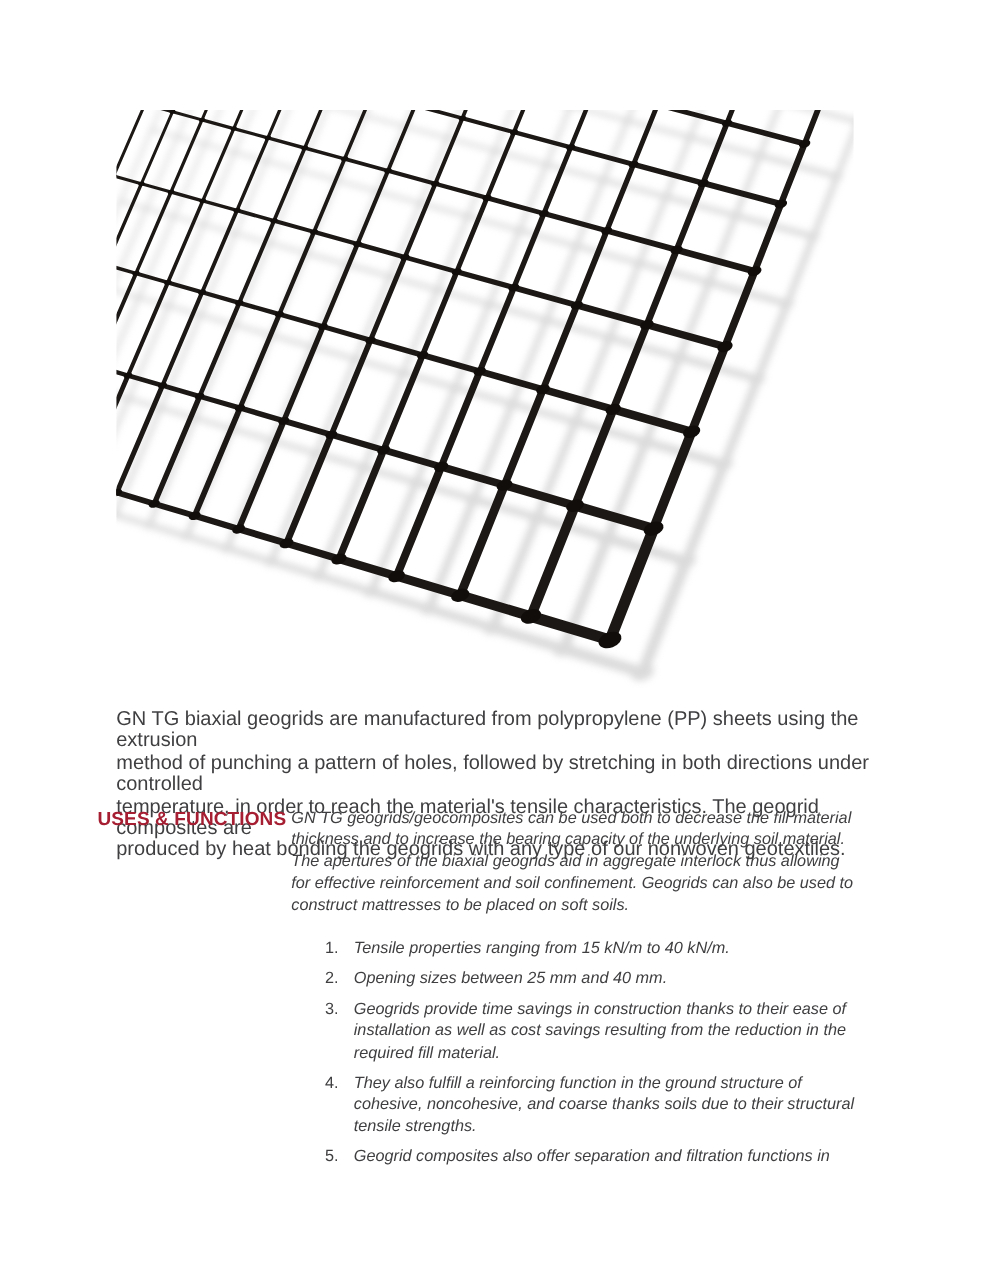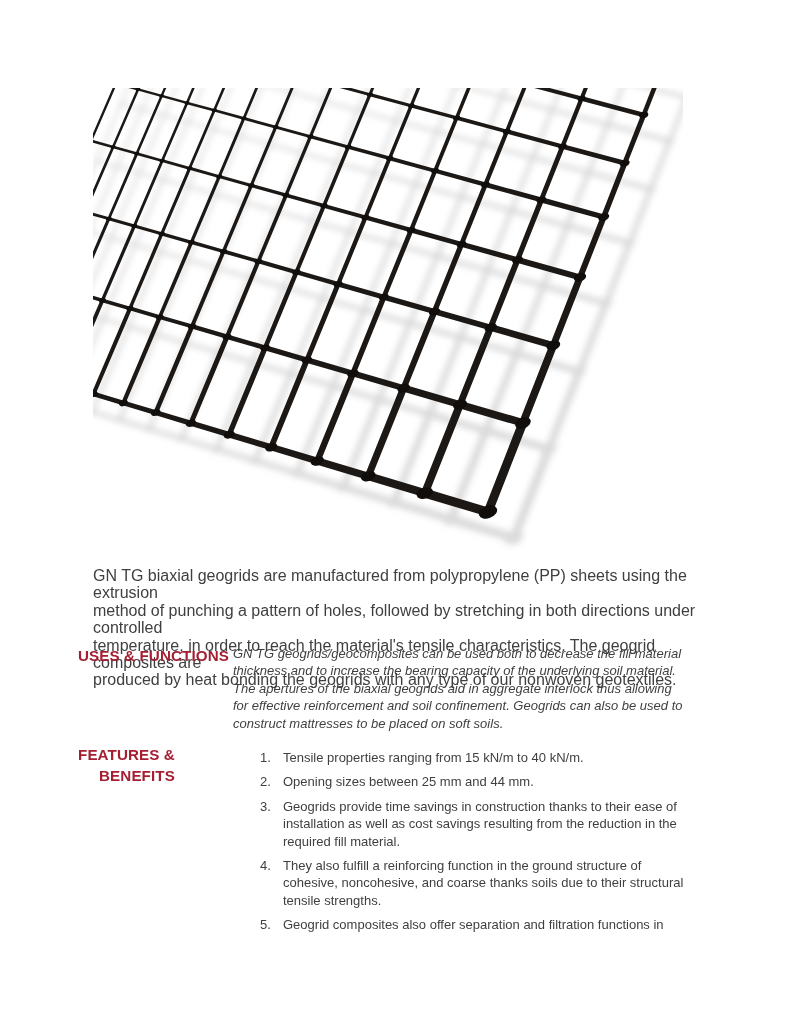--- a/index.html
+++ b/index.html
@@ -60,21 +60,21 @@
     position: absolute;
     left: 260px; top: 749px;
     width: 475px;
     margin: 0; padding: 0;
     list-style: none;
     font-size: 13px;
     line-height: 17.4px;
   }
   .feat-list li { display: flex; margin-bottom: 7px; }
   .feat-list .num { width: 23px; flex: none; }
-  .feat-list .itext { white-space: pre-line; }
+  .feat-list .itext { white-space: pre-line; font-style: italic; }
 </style>
 </head>
 <body style="background: rgb(255, 255, 255);">
 
 <div class="page">
 
   <div class="photo">
     <svg id="mesh-svg" width="590" height="468" viewBox="0 0 590 468" role="img" aria-label="black biaxial geogrid mesh sheet with square apertures, photographed at an angle with its near corner pointing down and soft gray shadows beneath">
         <defs>
           <filter id="soft" x="-30%" y="-30%" width="160%" height="160%">
@@ -691,30 +691,28 @@
 temperature, in order to reach the material's tensile characteristics. The geogrid composites are
 produced by heat bonding the geogrids with any type of our nonwoven geotextiles.</p>
 
   <h2 class="heading uses-h">USES &amp; FUNCTIONS</h2>
   <div class="uses-body">GN TG geogrids/geocomposites can be used both to decrease the fill material
 thickness and to increase the bearing capacity of the underlying soil material.
 The apertures of the biaxial geogrids aid in aggregate interlock thus allowing
 for effective reinforcement and soil confinement. Geogrids can also be used to
 construct mattresses to be placed on soft soils.</div>
 
-  <h2 class="heading feat-h">FEATURES &amp;
-BENEFITS</h2>
   <ol class="feat-list" id="feat-list">
       <li>
         <span class="num">1.</span>
         <div class="itext">Tensile properties ranging from 15 kN/m to 40 kN/m.</div>
       </li>
       <li>
         <span class="num">2.</span>
-        <div class="itext">Opening sizes between 25 mm and 44 mm.</div>
+        <div class="itext">Opening sizes between 25 mm and 40 mm.</div>
       </li>
       <li>
         <span class="num">3.</span>
         <div class="itext">Geogrids provide time savings in construction thanks to their ease of
 installation as well as cost savings resulting from the reduction in the
 required fill material.</div>
       </li>
       <li>
         <span class="num">4.</span>
         <div class="itext">They also fulfill a reinforcing function in the ground structure of

